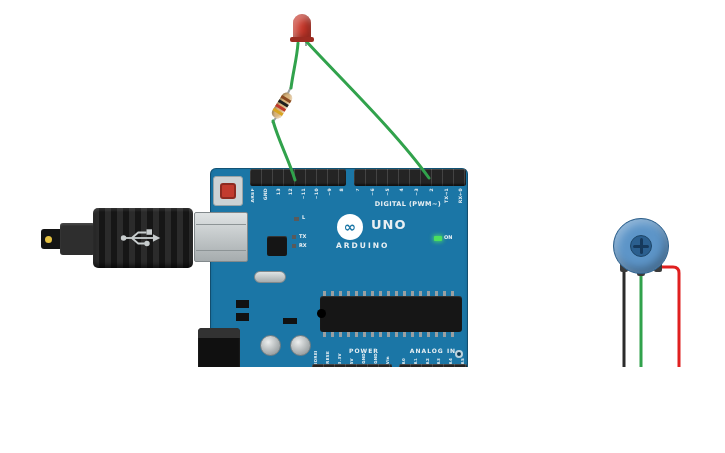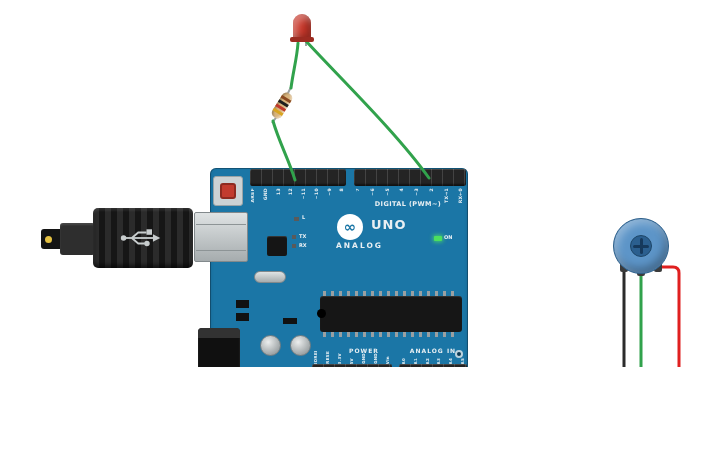--- a/index.html
+++ b/index.html
@@ -88,21 +88,21 @@
 
   <div class="abs metal" style="left:194px;top:212px;width:54px;height:50px;border-radius:2px;"></div>
   <div class="abs" style="left:196px;top:224px;width:50px;height:1px;background:#8d9496;"></div>
   <div class="abs" style="left:196px;top:250px;width:50px;height:1px;background:#8d9496;"></div>
 
   <div class="abs" style="left:337px;top:214px;width:26px;height:26px;background:#fff;border-radius:50%;
               display:flex;align-items:center;justify-content:center;">
     <span style="color:#1b76a6;font-size:15px;font-weight:bold;line-height:1;">∞</span>
   </div>
   <div class="abs silk" style="left:371px;top:217px;font-size:13px;letter-spacing:1px;">UNO</div>
-  <div class="abs silk" style="left:336px;top:241px;font-size:7.5px;letter-spacing:2px;">ANALOG</div>
+  <div class="abs silk" style="left:336px;top:241px;font-size:7.5px;letter-spacing:2px;">ARDUINO</div>
 
   <div class="abs" style="left: 434px; top: 236px; width: 8px; height: 5px; border-radius: 1px; box-shadow: rgba(80, 230, 95, 0.8) 0px 0px 4px 1px; background: rgb(76, 224, 94);"></div>
   <div class="abs tinytext" style="left:444px;top:234px;font-size:5px;">ON</div>
 
   <div class="abs" style="left:294px;top:217px;width:5px;height:4px;background:#5a5a5a;"></div>
   <div class="abs tinytext" style="left:302px;top:214px;font-size:5px;">L</div>
   <div class="abs" style="left:292px;top:235px;width:4px;height:4px;background:#5a5a5a;"></div>
   <div class="abs tinytext" style="left:299px;top:233px;font-size:5px;">TX</div>
   <div class="abs" style="left:292px;top:244px;width:4px;height:4px;background:#5a5a5a;"></div>
   <div class="abs tinytext" style="left:299px;top:242px;font-size:5px;">RX</div>

